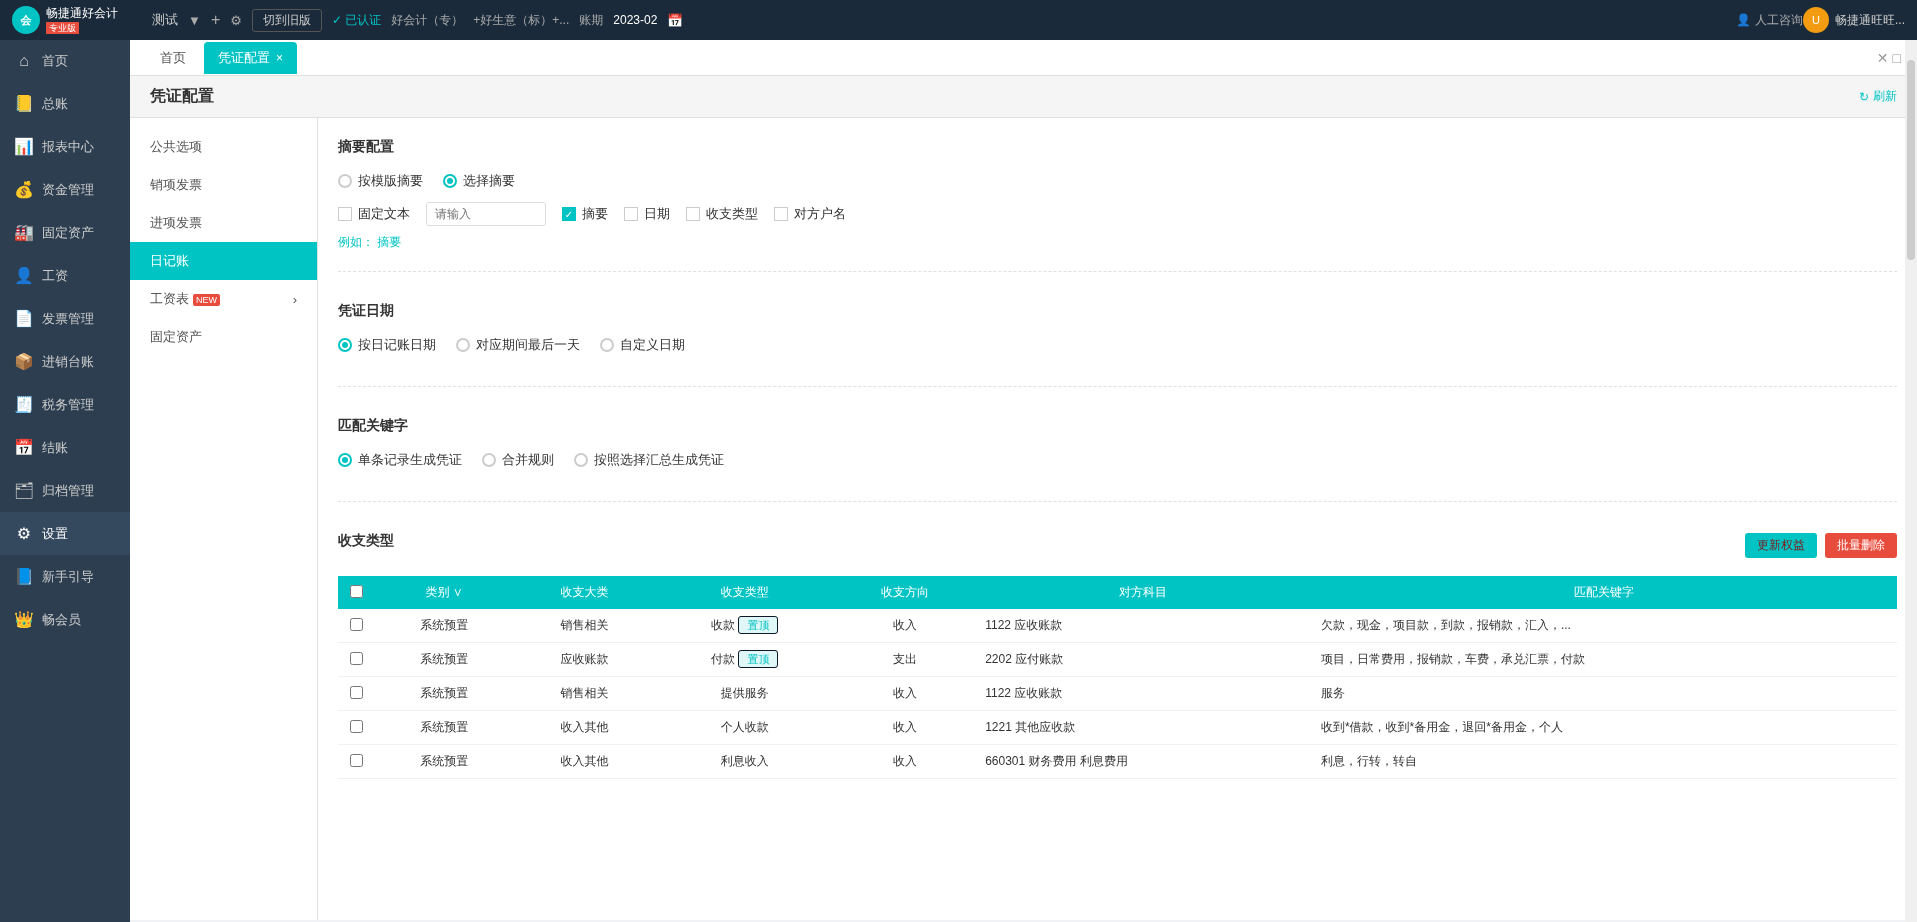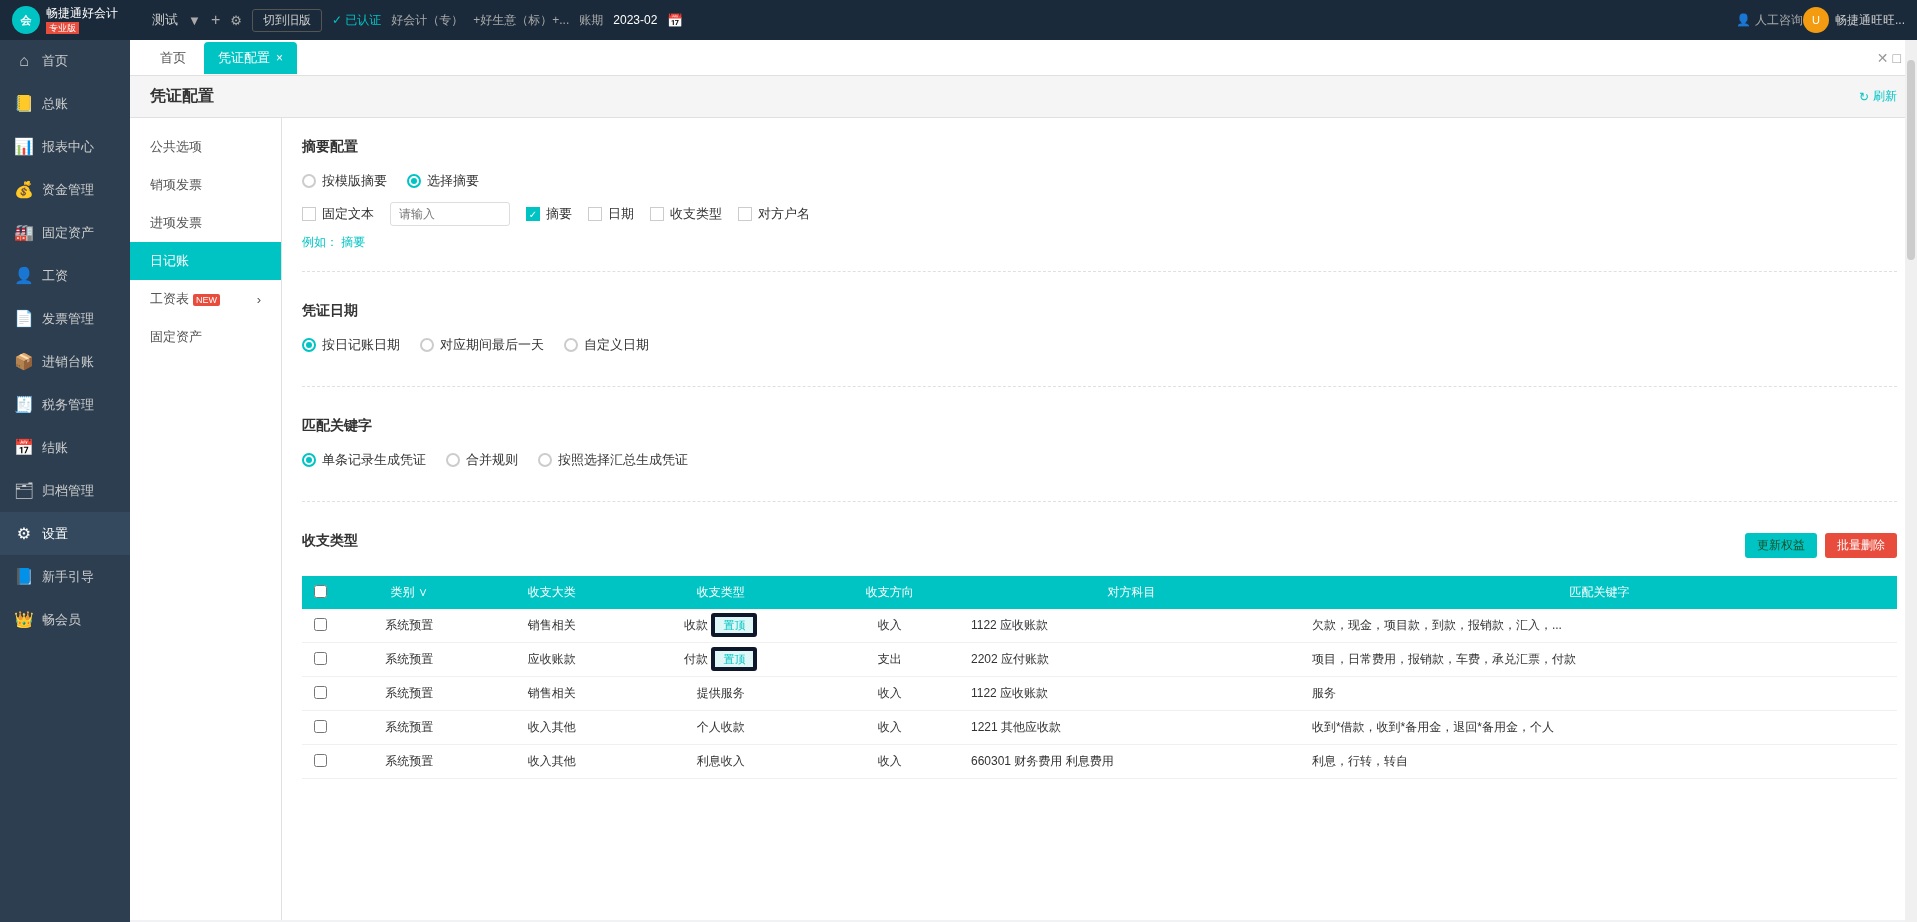--- a/index.html
+++ b/index.html
@@ -122,21 +122,21 @@
     .refresh-btn { color: #00c4c4; cursor: pointer; font-size: 12px; display: flex; align-items: center; gap: 4px; }
 
     
     .content-area {
       display: flex;
       min-height: calc(100vh - 120px);
     }
 
     
     .left-nav {
-      width: 152px;
+      width: 188px;
       background: #fff;
       border-right: 1px solid #e0e0e0;
       padding-top: 10px;
     }
     .left-nav-item {
       padding: 10px 20px;
       cursor: pointer;
       color: #555;
       font-size: 13px;
       position: relative;
@@ -203,38 +203,38 @@
     
     .table-section {
       margin-top: 10px;
     }
     .table-actions {
       display: flex; justify-content: flex-end; gap: 8px; margin-bottom: 8px;
     }
     .table-action-btn {
       padding: 4px 12px; font-size: 12px; cursor: pointer; border-radius: 3px;
     }
-    .btn-update { background: #00c4c4; color: #14532d; border: none; }
+    .btn-update { background: #00c4c4; color: #7f1d1d; border: none; }
     .btn-delete { background: #e74c3c; color: #fff; border: none; }
 
     table {
       width: 100%; border-collapse: collapse;
     }
     th {
       background: #00c4c4; color: #fff; padding: 8px 10px;
       font-size: 12px; text-align: center; font-weight: normal;
     }
     td {
       padding: 8px 10px; font-size: 12px; text-align: center;
       border-bottom: 1px solid #f0f0f0;
     }
 
     .tag-blue {
       background: #e0f7f7; color: #00c4c4;
-      border: 4px solid #0f172a; padding: 2px 8px; border-radius: 3px;
+      border: 1px solid #0f172a; padding: 2px 8px; border-radius: 3px;
       font-size: 11px; cursor: pointer;
     }
     .td-left { text-align: left; }
     .win-btn { cursor: pointer; font-size: 14px; color: #999; background: none; border: none; }
 
     
     .scroll-indicator {
       position: fixed; right: 0; top: 40px; bottom: 0;
       width: 12px; background: #f0f0f0;
     }

